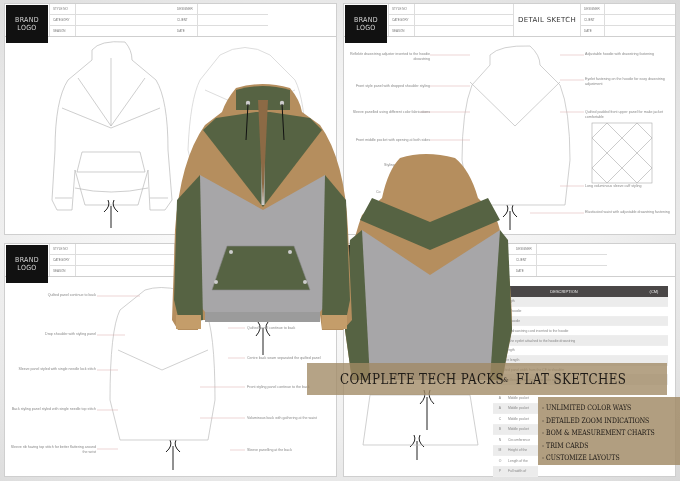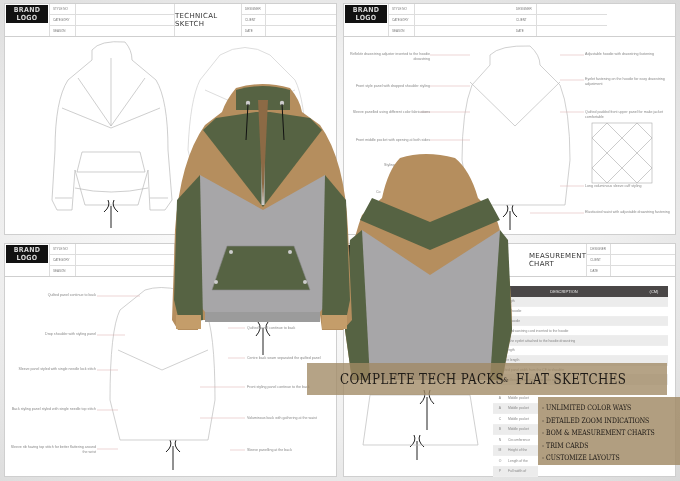--- a/index.html
+++ b/index.html
@@ -1,22 +1,22 @@
 <!DOCTYPE html>
 <html><head>
 <meta charset="utf-8">
 <style>
   html,body{margin:0;padding:0;}
   body{width:680px;height:481px;overflow:hidden;position:relative;
        background:radial-gradient(ellipse at 45% 50%, #ffffff 0%, #f0f0f0 55%, #d9d9d9 100%);
        font-family:"Liberation Sans", sans-serif;}
   .sheet{position:absolute;background:#fff;border:1px solid #cfcfcf;box-sizing:border-box;}
   .hdr{position:absolute;left:0;top:0;right:0;height:32px;border-bottom:1px solid #cfcfcf;display:flex;}
-  .logo{width:42px;height:18px;background:#111;color:#d8d8d8;font-family:"DejaVu Sans Condensed","DejaVu Sans",sans-serif;
-        font-weight:bold;font-size:7px;line-height:8px;text-align:center;display:flex;align-items:center;justify-content:center;
+  .logo{width:42px;height:38px;background:#111;color:#d8d8d8;font-family:"DejaVu Sans Condensed","DejaVu Sans",sans-serif;
+        font-weight:normal;font-size:7px;line-height:8px;text-align:center;display:flex;align-items:center;justify-content:center;
         margin:1px;letter-spacing:0.3px;}
   .fields{display:flex;flex-direction:column;width:124px;border-left:1px solid #ddd;}
   .fields .row{flex:1;display:flex;border-bottom:1px solid #ddd;font-size:3px;color:#777;}
   .fields .row:last-child{border-bottom:none;}
   .fields .lbl{width:22px;padding-left:3px;display:flex;align-items:center;border-right:1px solid #ddd;}
   .fields .val{flex:1;}
   .title{flex:1;display:flex;align-items:center;justify-content:center;border-left:1px solid #ddd;border-right:1px solid #ddd;
          font-family:"DejaVu Sans",sans-serif;font-size:7px;color:#333;letter-spacing:0.3px;}
   .fields2{display:flex;flex-direction:column;width:94px;}
   .fields2 .row{flex:1;display:flex;border-bottom:1px solid #ddd;font-size:3px;color:#777;}
@@ -54,21 +54,20 @@
         </div>
       <div class="row">
           <span class="lbl">CATEGORY</span>
           <span class="val"></span>
         </div>
       <div class="row">
           <span class="lbl">SEASON</span>
           <span class="val"></span>
         </div>
     </div>
-    <div class="title">TECHNICAL SKETCH</div>
     <div class="fields2">
       <div class="row">
           <span class="lbl">DESIGNER</span>
           <span class="val"></span>
         </div>
       <div class="row">
           <span class="lbl">CLIENT</span>
           <span class="val"></span>
         </div>
       <div class="row">
@@ -89,20 +88,21 @@
         </div>
       <div class="row">
           <span class="lbl">CATEGORY</span>
           <span class="val"></span>
         </div>
       <div class="row">
           <span class="lbl">SEASON</span>
           <span class="val"></span>
         </div>
     </div>
+    <div class="title">DETAIL SKETCH</div>
     <div class="fields2">
       <div class="row">
           <span class="lbl">DESIGNER</span>
           <span class="val"></span>
         </div>
       <div class="row">
           <span class="lbl">CLIENT</span>
           <span class="val"></span>
         </div>
       <div class="row">
@@ -144,21 +144,20 @@
         </div>
       <div class="row">
           <span class="lbl"></span>
           <span class="val"></span>
         </div>
       <div class="row">
           <span class="lbl"></span>
           <span class="val"></span>
         </div>
     </div>
-    <div class="title" style="justify-content:flex-start;padding-left:26px;">MEASUREMENT CHART</div>
     <div class="fields2">
       <div class="row">
           <span class="lbl">DESIGNER</span>
           <span class="val"></span>
         </div>
       <div class="row">
           <span class="lbl">CLIENT</span>
           <span class="val"></span>
         </div>
       <div class="row">

